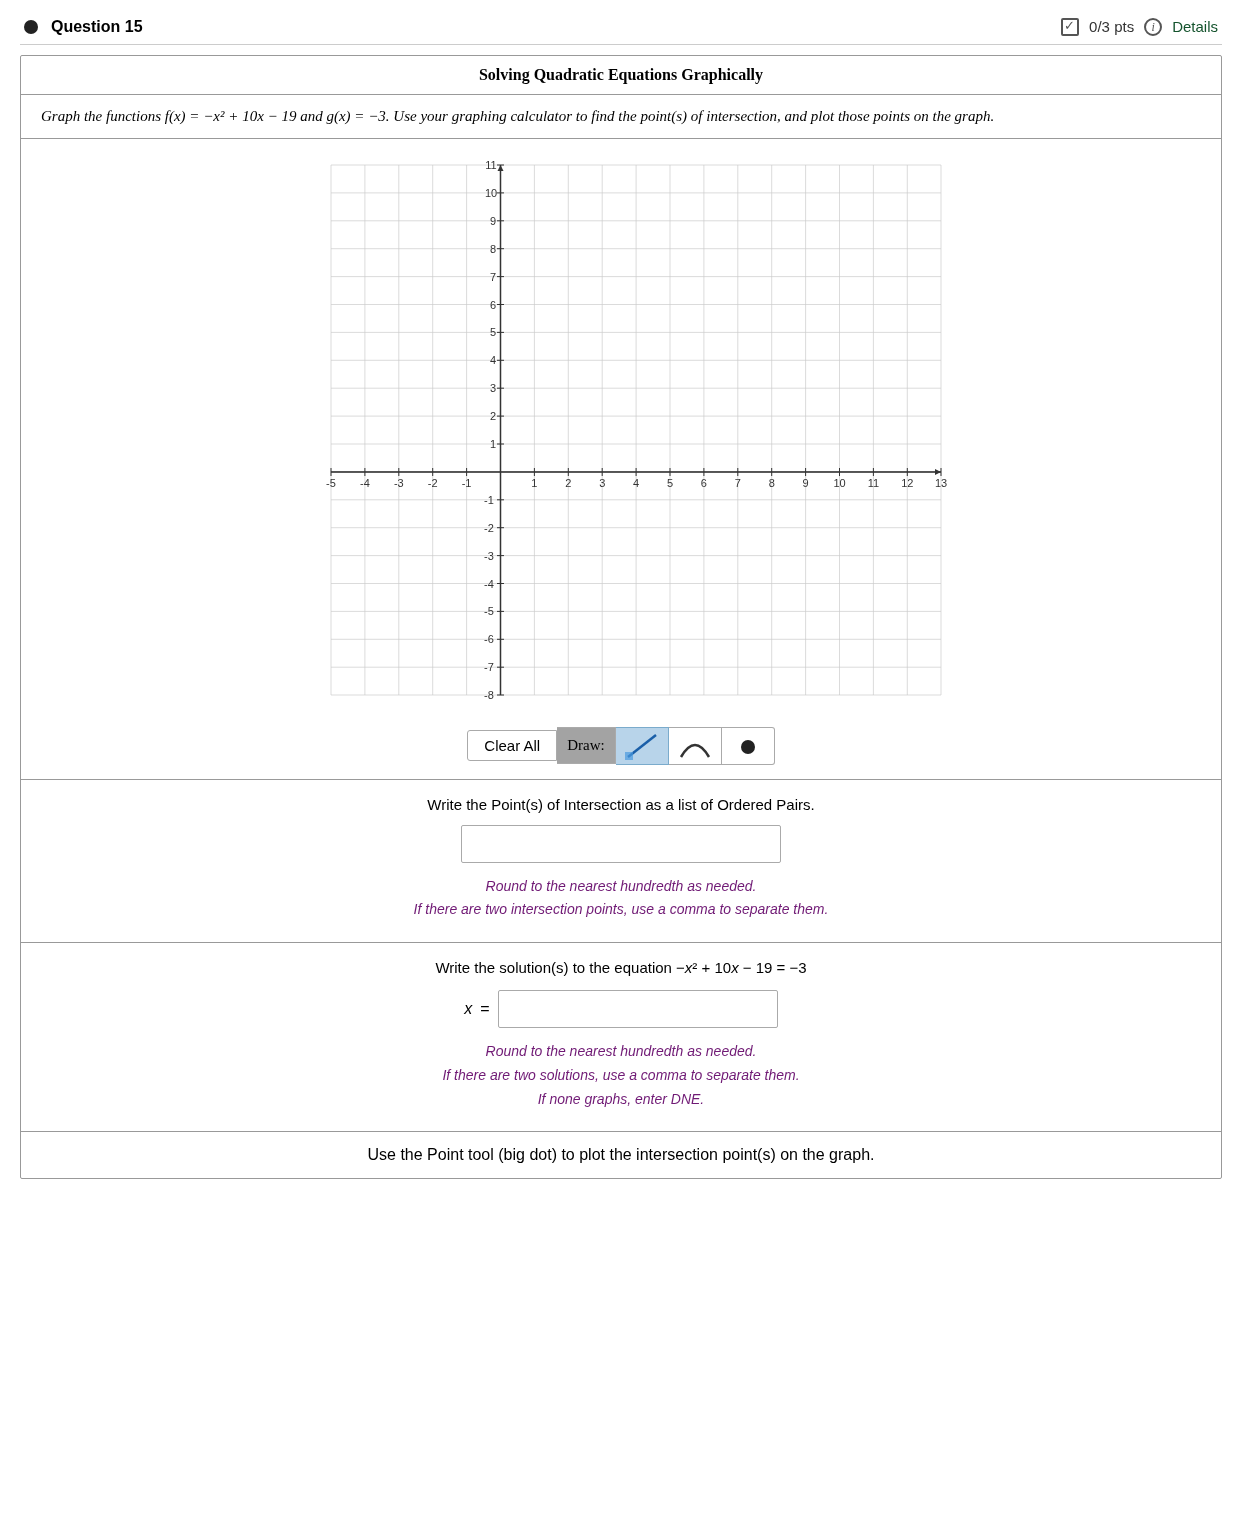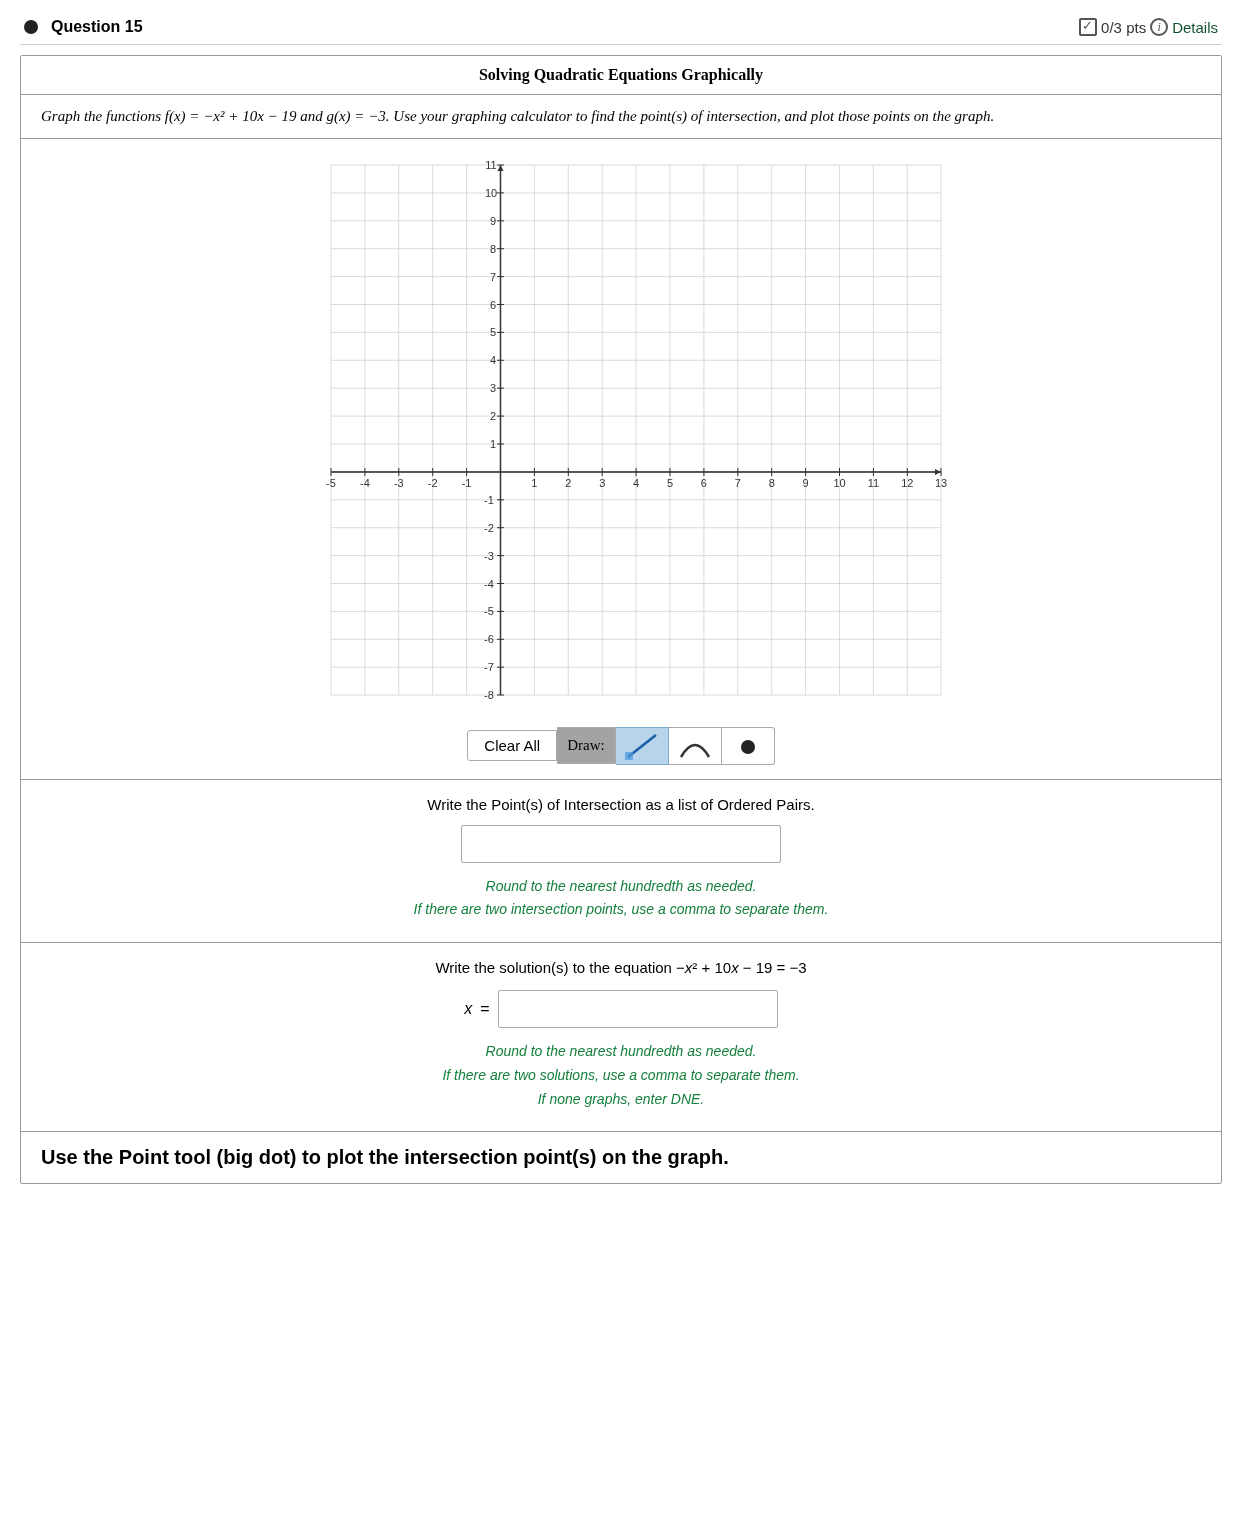--- a/index.html
+++ b/index.html
@@ -34,22 +34,22 @@
       background: #222;
       display: inline-block;
     }
     .question-title {
       font-family: Arial, sans-serif;
       font-weight: bold;
       font-size: 16px;
     }
     .question-right {
       display: flex;
-      align-items: center;
-      gap: 4px;
+      align-items: flex-start;
+      gap: 10px;
       font-family: Arial, sans-serif;
       font-size: 15px;
       color: #333;
     }
     .pts-badge {
       font-size: 15px;
     }
     .details-link {
       color: #14532d;
       font-size: 15px;
@@ -190,21 +190,21 @@
       width: 320px;
       height: 38px;
       border: 1.5px solid #aaa;
       border-radius: 2px;
       font-size: 15px;
       padding: 4px 8px;
     }
     .hint-text {
       font-style: italic;
       font-size: 14px;
-      color: #15803d;
+      color: #701a75;
       line-height: 1.7;
     }
     .equation-section {
       border-bottom: 1.5px solid #999;
       padding: 16px 20px 20px 20px;
       text-align: center;
       font-family: Arial, sans-serif;
     }
     .equation-label {
       font-size: 15px;
@@ -219,23 +219,23 @@
     }
     .eq-var {
       font-size: 16px;
       font-style: italic;
     }
     .eq-equals {
       font-size: 16px;
     }
     .last-section {
       padding: 14px 20px;
-      font-family: Arial, sans-serif;
-      font-size: 20px;
-      font-weight: bold;
+      text-align: center;
+      font-family: Arial, sans-serif;
+      font-size: 16px;
     }
   </style>
 </head>
 <body>
 
 <div class="page-container">
 
   <div class="question-header">
     <div class="question-left">
       <span class="dot-icon"></span>

